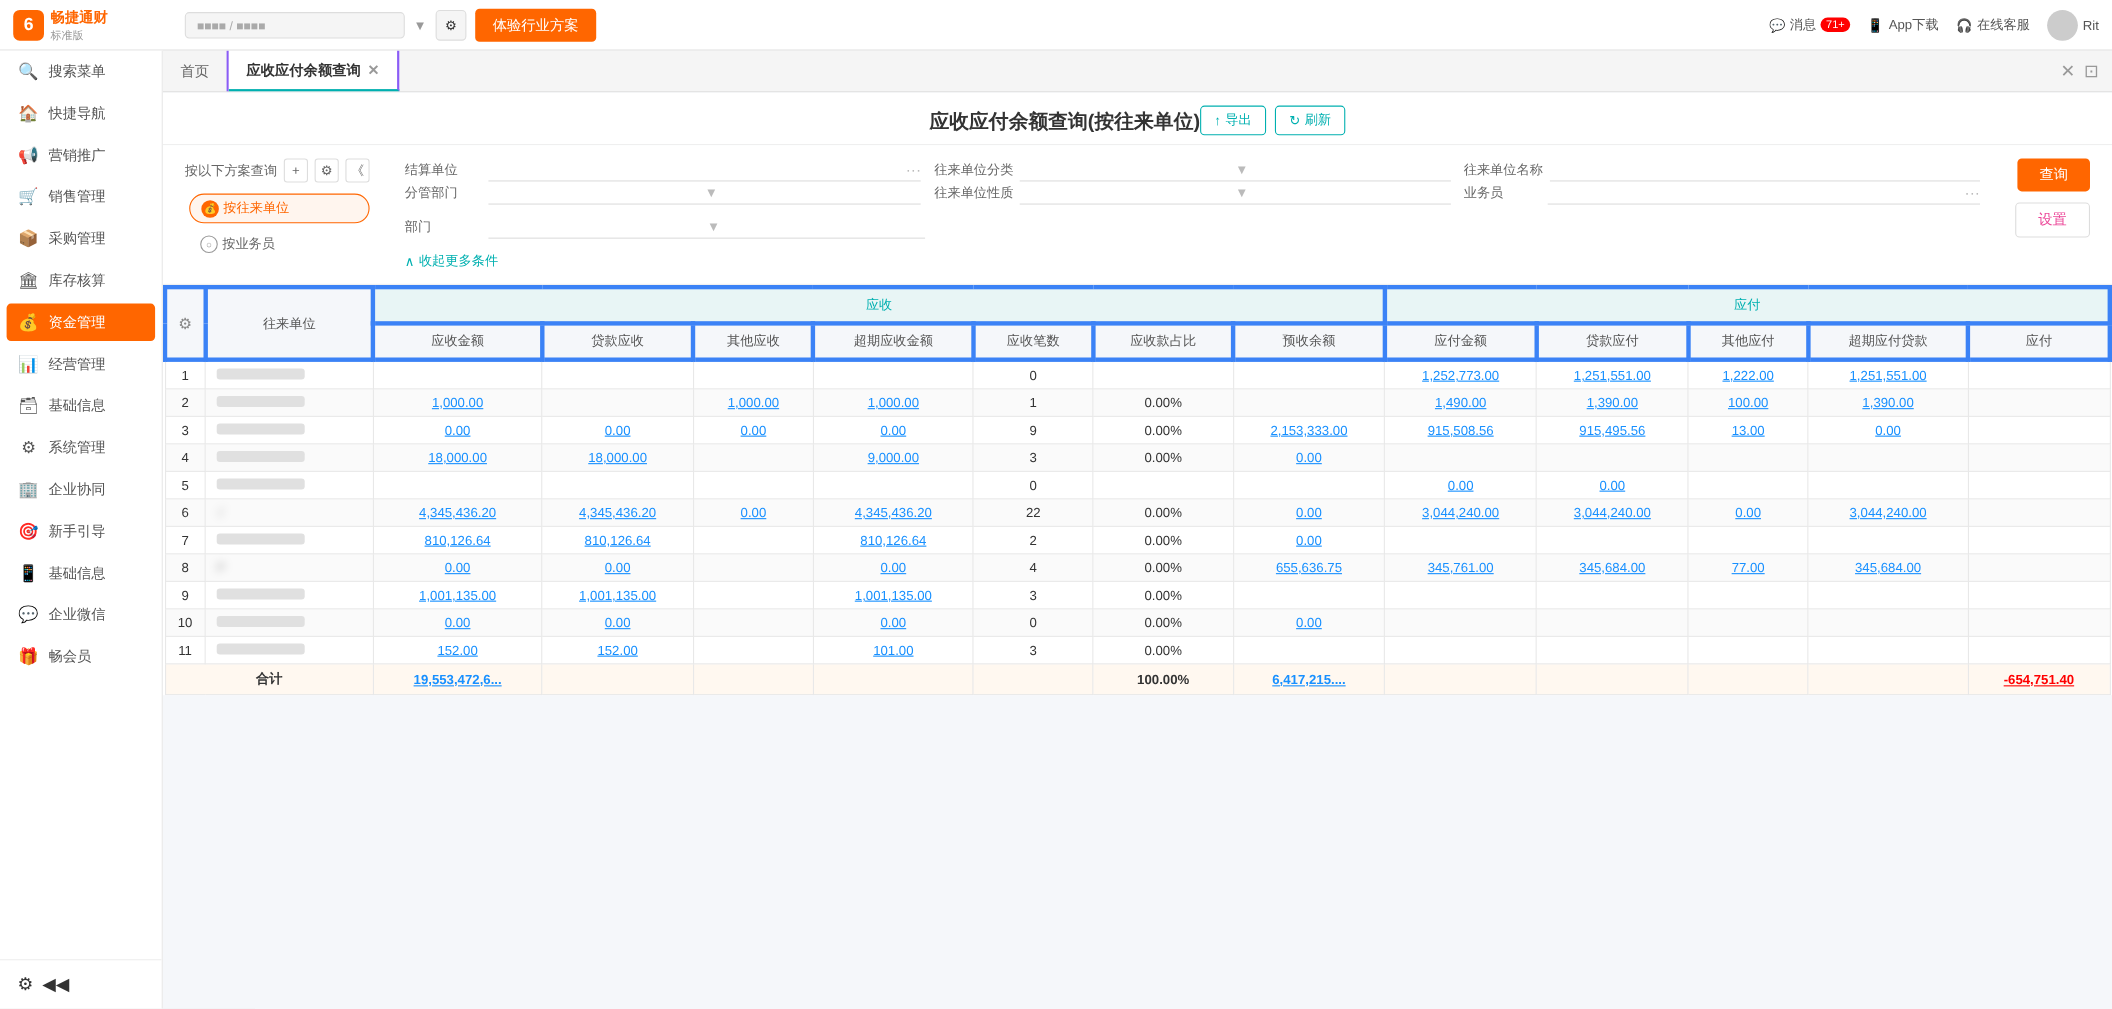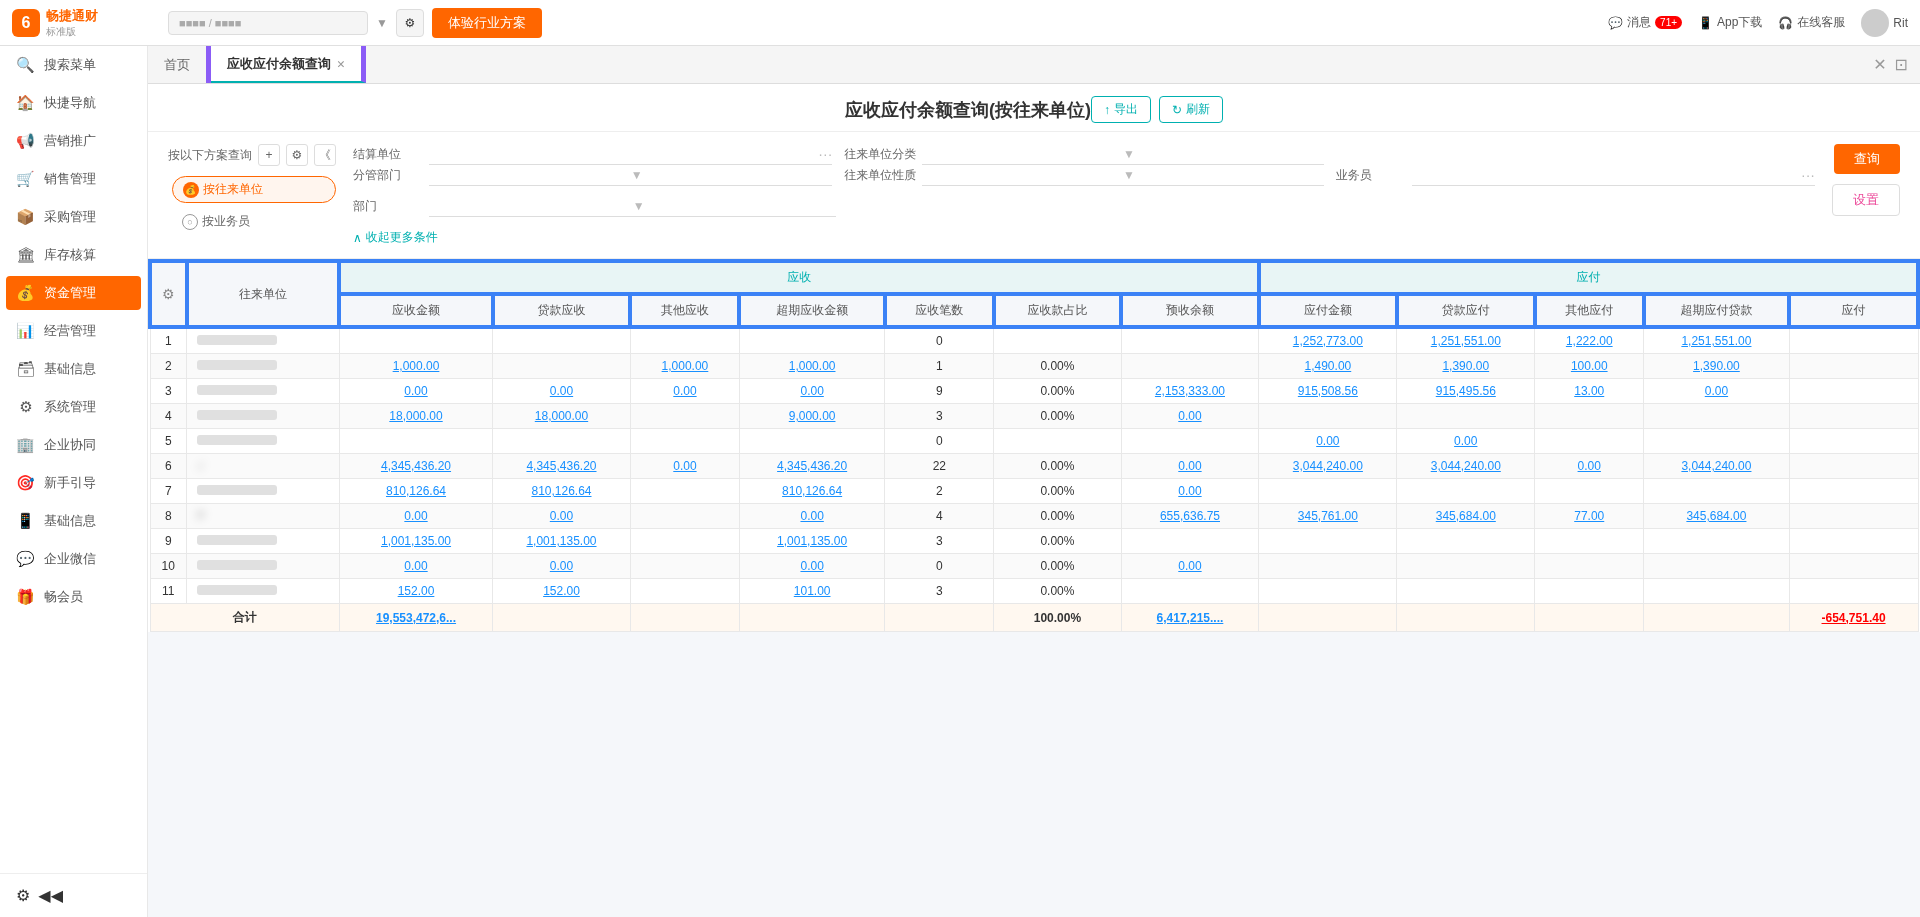--- a/index.html
+++ b/index.html
@@ -24,21 +24,21 @@
     .sidebar { width: 148px; background: #fff; border-right: 1px solid #e8e8e8; display: flex; flex-direction: column; overflow-y: auto; }
     .sidebar-item { display: flex; align-items: center; gap: 8px; padding: 10px 16px; cursor: pointer; color: #555; font-size: 13px; }
     .sidebar-item.active { background: #f60; color: #fff; border-radius: 4px; margin: 2px 6px; padding: 8px 10px; }
     .sidebar-item.active .si-icon { color: #fff; }
     .si-icon { font-size: 15px; width: 20px; text-align: center; }
     .sidebar-bottom { margin-top: auto; display: flex; align-items: center; gap: 8px; padding: 12px 16px; border-top: 1px solid #eee; }
 
     
     .main { flex: 1; display: flex; flex-direction: column; overflow: hidden; }
     .tab-bar { display: flex; align-items: center; background: #f5f5f5; border-bottom: 1px solid #ddd; height: 38px; }
-    .tab-item { padding: 0 16px; height: 100%; display: flex; align-items: center; cursor: pointer; font-size: 13px; color: #666; border-right: 5px solid #8b5cf6; font-family: Liberation Mono, monospace; }
+    .tab-item { padding: 0 16px; height: 100%; display: flex; align-items: center; cursor: pointer; font-size: 13px; color: #666; border-right: 2px solid #8b5cf6; }
     .tab-item.active { background: #fff; color: #333; font-weight: bold; border-bottom: 2px solid #00b0b0; }
     .tab-close { margin-left: 6px; color: #999; cursor: pointer; }
     .tab-maximize { margin-left: auto; display: flex; align-items: center; gap: 8px; padding-right: 12px; }
     .tab-maximize span { cursor: pointer; color: #999; font-size: 16px; }
 
     .page-content { flex: 1; overflow-y: auto; background: #f5f7fa; padding: 0; }
 
     
     .page-header { background: #fff; padding: 12px 20px 8px; display: flex; align-items: center; justify-content: center; border-bottom: 1px solid #eee; }
     .page-title { font-size: 18px; font-weight: bold; color: #333; }
@@ -218,21 +218,21 @@
             <span>导出</span>
           </button>
           <button class="btn-refresh">
             <span>↻</span>
             <span>刷新</span>
           </button>
         </div>
       </div>
 
       <div class="filter-area">
-        <div style="display:flex; gap:17px;">
+        <div style="display:flex; gap:32px;">
 
           <div style="min-width:160px;">
             <div style="display:flex; align-items:center; gap:6px; margin-bottom:10px;">
               <span style="font-size:12px; color:#666;">按以下方案查询</span>
               <div class="filter-icon-btn">+</div>
               <div class="filter-icon-btn">⚙</div>
               <div class="filter-icon-btn">《</div>
             </div>
             <div style="margin-left:4px;">
               <div class="scheme-option active">
@@ -255,20 +255,24 @@
                   <input type="text" placeholder="" style="flex: 1 1 0%; border: none; outline: none; font-size: 12px; background: transparent;">
                   <span class="fi-icon">···</span>
                 </div>
               </div>
               <div class="filter-field">
                 <span class="filter-field-label">往来单位分类</span>
                 <div class="filter-select">
                   <span></span>
                   <span style="color:#bbb;">▼</span>
                 </div>
+              </div>
+              <div class="filter-field">
+                <span class="filter-field-label">往来单位名称</span>
+                <input class="filter-input" type="text" style="">
               </div>
             </div>
 
             <div style="display:grid; grid-template-columns:1fr 1fr 1fr; gap:12px; margin-bottom:10px;">
               <div class="filter-field">
                 <span class="filter-field-label">分管部门</span>
                 <div class="filter-select">
                   <span></span>
                   <span style="color:#bbb;">▼</span>
                 </div>

